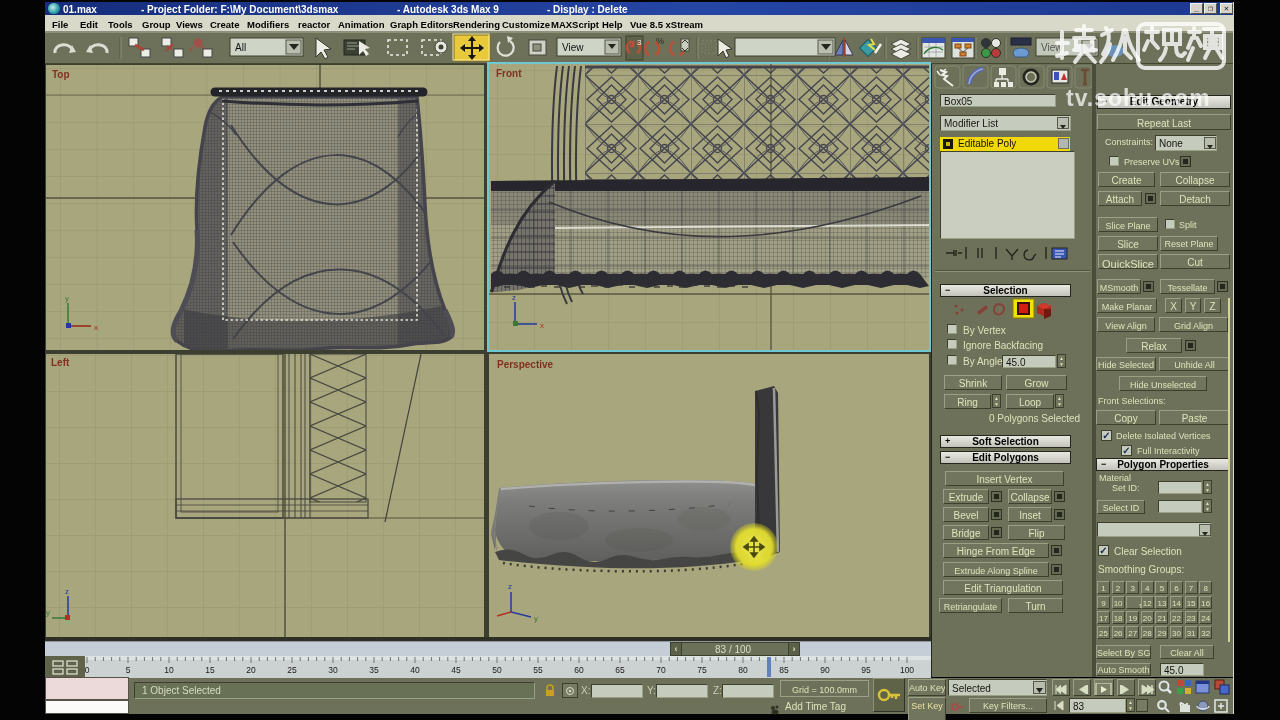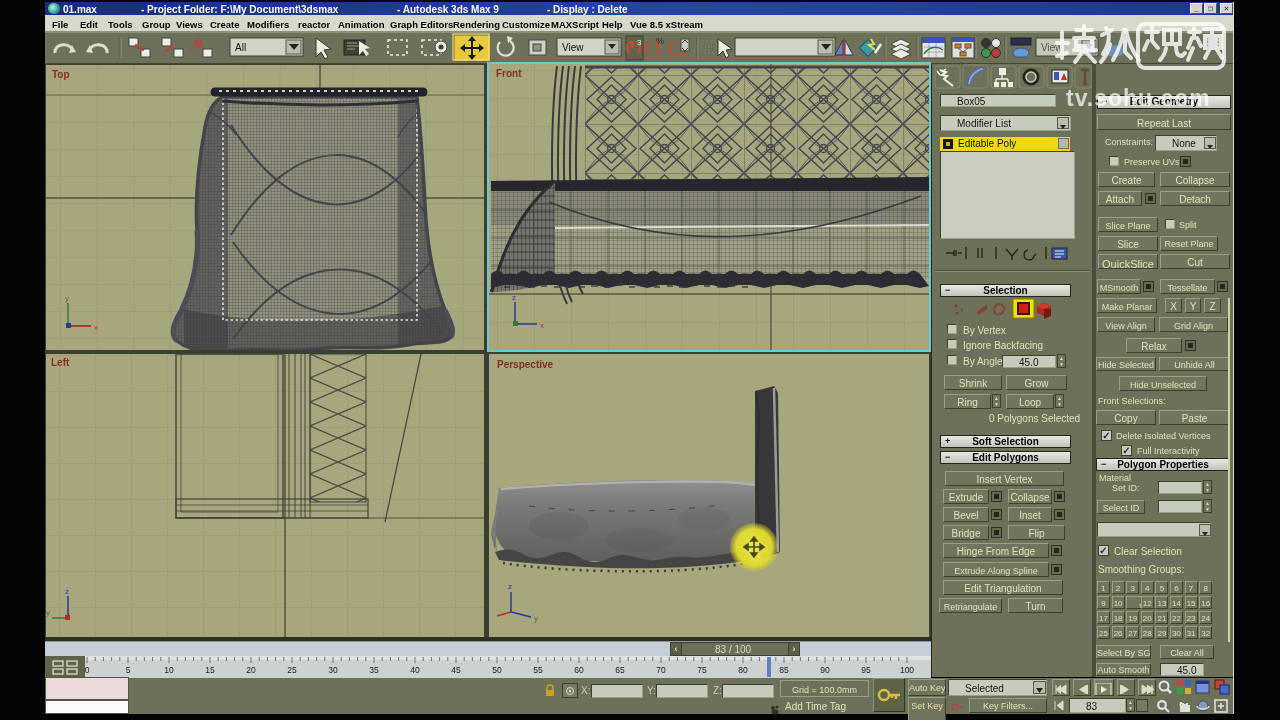--- a/index.html
+++ b/index.html
@@ -1,19 +1,19 @@
 <!DOCTYPE html>
 <html><head><meta charset="utf-8">
 <style>
 html,body{margin:0;padding:0;width:1280px;height:720px;background:#040404;overflow:hidden}
 *{box-sizing:border-box}
 .a{position:absolute}
 body{font-family:"Liberation Sans",sans-serif}
 .btn{position:absolute;white-space:nowrap;overflow:hidden;background:#71755d;border:1px solid;border-color:#9aa083 #3c402c #3c402c #9aa083;color:#dde3bb;font:10px/1 "Liberation Sans",sans-serif;text-align:center;padding-top:3px}
-.fld{position:absolute;background:#c6ccbd;border:1px solid;border-color:#3c402c #9aa083 #9aa083 #3c402c;color:#15150f;font:10px/12px "Liberation Sans",sans-serif;padding:1px 0 0 16px;white-space:nowrap;overflow:hidden}
+.fld{position:absolute;background:#c6ccbd;border:1px solid;border-color:#3c402c #9aa083 #9aa083 #3c402c;color:#15150f;font:10px/12px "Liberation Sans",sans-serif;padding:1px 0 0 3px;white-space:nowrap;overflow:hidden}
 .hdr{position:absolute;background:linear-gradient(#eaeae2,#c2c2ba);border:1px solid #23261c;color:#000;font:bold 10px "Liberation Sans",sans-serif;text-align:center}
 .hdr b{position:absolute;left:4px;top:1px;font:bold 9px "Liberation Mono",monospace}
 .cb{position:absolute;width:10px;height:10px;background:#c6ccbd;border:1px solid;border-color:#3c402c #9aa083 #9aa083 #3c402c}
 .cbk{position:absolute;width:11px;height:11px;background:#c6ccbd;border:1px solid #3c402c;color:#16254f;font:bold 10px/10px "Liberation Sans",sans-serif;text-align:center}
 .sq{position:absolute;width:11px;height:11px;background:#666a52;border:1px solid #2e3222}
 .sq i{position:absolute;left:2px;top:2px;width:5px;height:5px;background:#23261c}
 .sp{position:absolute;width:9px;height:14px;background:#71755d;border:1px solid #3c402c;color:#d8deb6;font:5px/6px "Liberation Sans",sans-serif;text-align:center}
 .lbl{position:absolute;color:#dce2ba;font:10px "Liberation Sans",sans-serif;white-space:nowrap}
 .vplbl{position:absolute;color:#82301f;font:bold 10px "Liberation Sans",sans-serif;z-index:5}
 .mi{color:#000;font:bold 9.5px "Liberation Sans",sans-serif;position:absolute;top:4px;white-space:nowrap}
@@ -646,20 +646,21 @@
         <text x="739" y="17">85</text>
         <text x="780" y="17">90</text>
         <text x="821" y="17">95</text>
         <text x="862" y="17">100</text>
 </g>
 </svg>
 </div>
 <div id="statusbar" class="a" style="left:45px;top:678px;width:1189px;height:36px;background:#6d715a">
  <div class="a" style="left:0;top:-1px;width:84px;height:23px;background:#ecdada;border:1px solid #55524a"></div>
  <div class="a" style="left:0;top:22px;width:84px;height:14px;background:#fbfbf9;border:1px solid #55524a"></div>
+ <div class="a" style="left:89px;top:4px;width:401px;height:17px;background:#687055;border:1px solid;border-color:#3c402c #9aa083 #9aa083 #3c402c;color:#d6dcc0;font:10px/15px 'Liberation Sans',sans-serif;padding-left:7px">1 Object Selected</div>
  <div class="a" style="left:497px;top:5px;width:16px;height:15px"><svg width="16" height="15">
         <rect x="4" y="7" width="8" height="6" fill="#caa21a"></rect>
         <path d="M5,7 v-2 a3,3 0 0 1 6,0 v2" fill="none" stroke="#caa21a" stroke-width="1.5"></path>
       </svg></div>
  <div class="a" style="left:517px;top:5px;width:16px;height:15px;background:#777b63;border:1px solid #3c402c"><svg width="14" height="13">
         <circle cx="7" cy="6" r="3.5" fill="none" stroke="#d8dec4"></circle>
         <circle cx="7" cy="6" r="1.2" fill="#d8dec4"></circle>
       </svg></div>
  <div class="lbl" style="left:536px;top:7px;color:#c8cfb4">X:</div>
  <div class="fld" style="left:546px;top:6px;width:52px;height:14px"></div>

